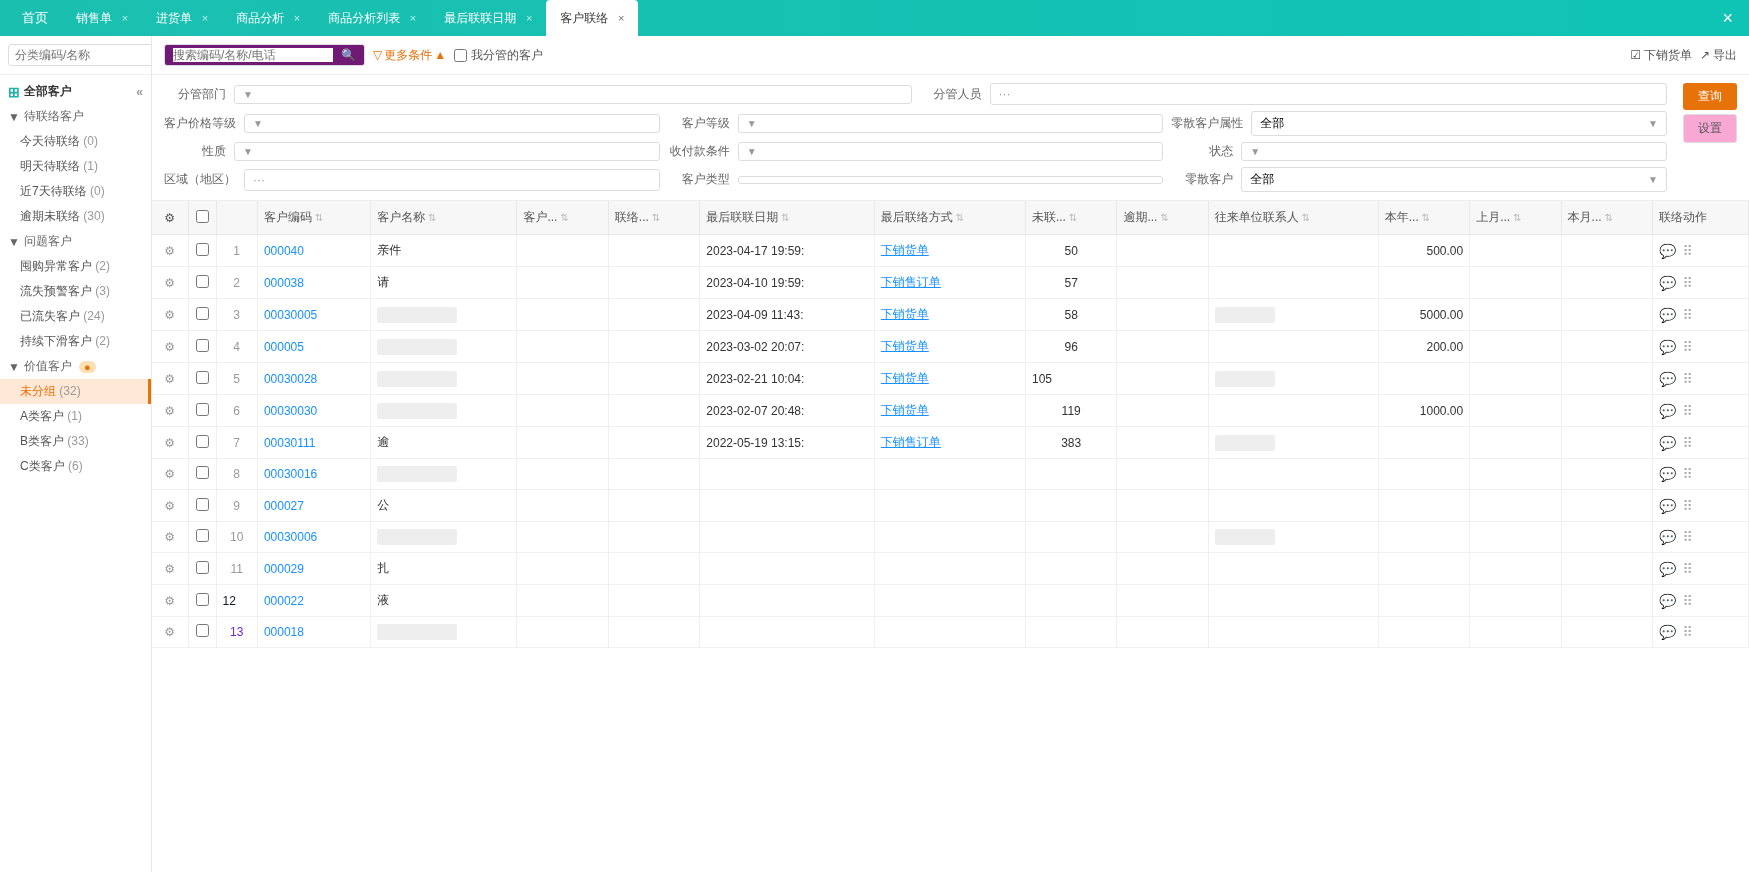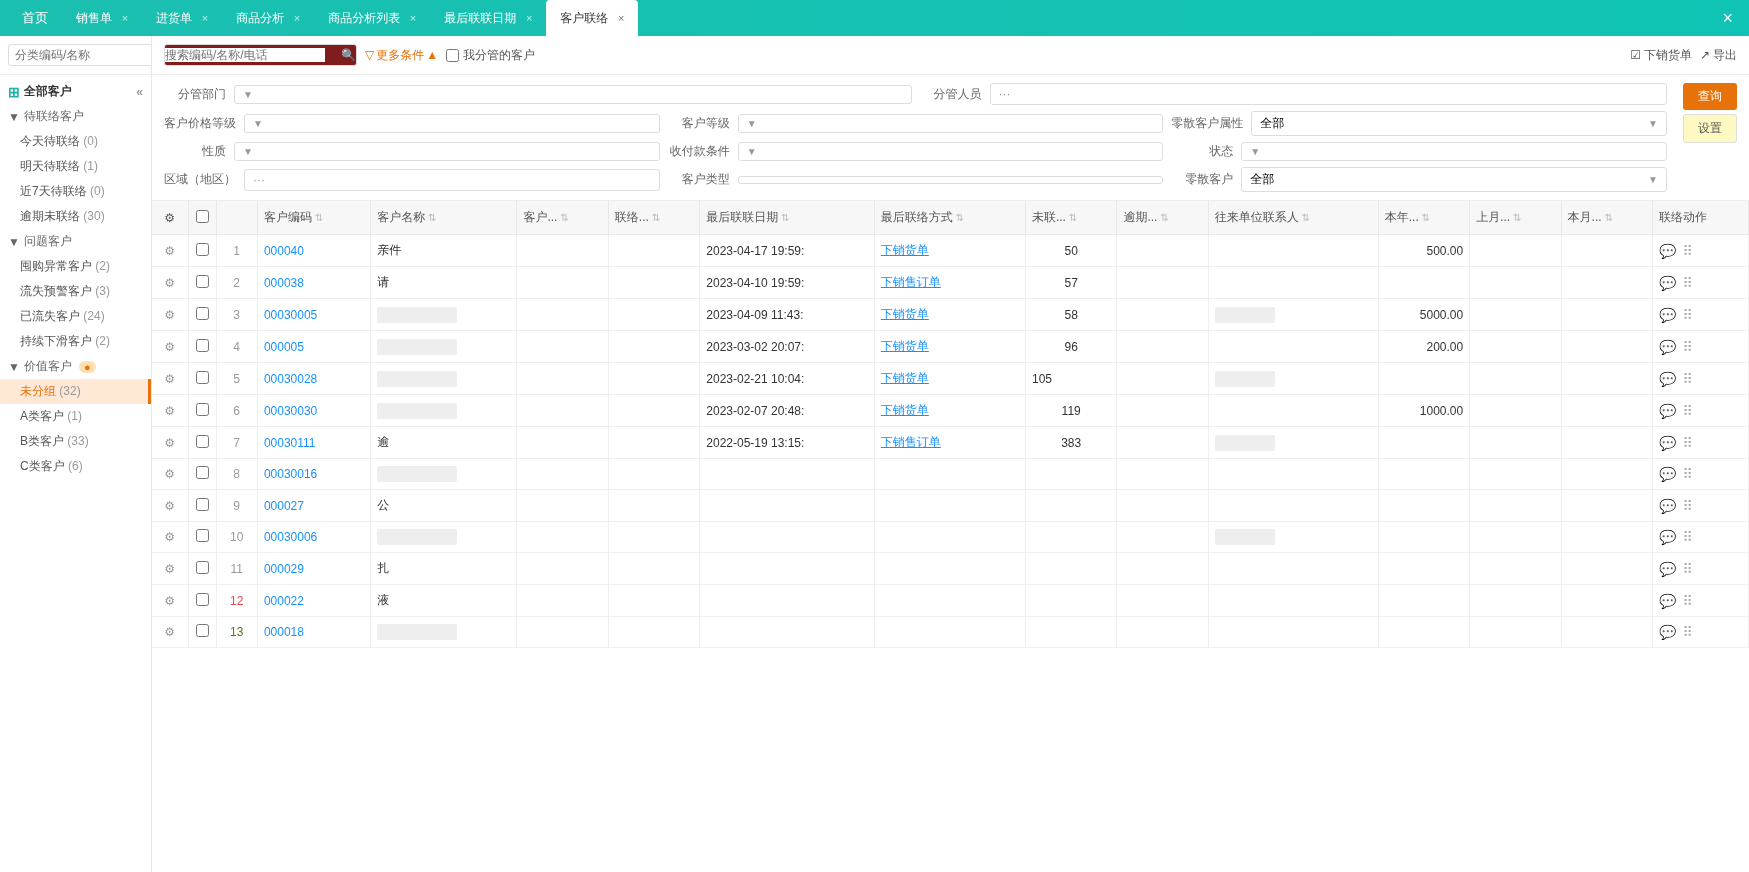--- a/index.html
+++ b/index.html
@@ -54,21 +54,21 @@
     
     .content-area { flex: 1; display: flex; flex-direction: column; overflow: hidden; }
 
     
     .filter-bar {
       background: #fff; border-bottom: 1px solid #eee;
       padding: 8px 12px; display: flex; align-items: center; gap: 8px; flex-wrap: wrap;
     }
     .filter-search {
       display: flex; align-items: center; border: 1px solid #ddd; border-radius: 3px;
-      padding: 3px 0; gap: 16px; background: #7f1d1d;
+      padding: 3px 8px; gap: 8px; background: #701a75;
     }
     .filter-search input { border: none; outline: none; font-size: 12px; width: 160px; }
     .filter-more { color: #e8720a; cursor: pointer; display: flex; align-items: center; gap: 2px; }
     .filter-checkbox { display: flex; align-items: center; gap: 4px; color: #555; cursor: pointer; }
     .toolbar-right { margin-left: auto; display: flex; align-items: center; gap: 8px; }
     .toolbar-btn { color: #555; cursor: pointer; display: flex; align-items: center; gap: 3px; font-size: 12px; }
 
     
     .adv-filter {
       background: #fff; border-bottom: 1px solid #eee; padding: 8px 12px;
@@ -82,21 +82,21 @@
       flex: 1; border: 1px solid #ddd; border-radius: 3px; padding: 3px 8px;
       display: flex; align-items: center; justify-content: space-between; cursor: pointer; background: #fff;
     }
     .adv-filter-field .field-input .arrow { color: #999; font-size: 10px; }
     .action-btn-group { display: flex; flex-direction: column; gap: 4px; margin-left: 8px; }
     .btn-query {
       background: #e8720a; color: #fff; border: none; border-radius: 3px;
       padding: 5px 14px; cursor: pointer; font-size: 12px;
     }
     .btn-reset {
-      background: #fef9c3; color: #555; border: 1px solid #ddd; border-radius: 3px;
+      background: #f9a8d4; color: #555; border: 1px solid #ddd; border-radius: 3px;
       padding: 5px 14px; cursor: pointer; font-size: 12px;
     }
 
     
     .table-area { flex: 1; overflow: auto; background: #fff; }
     table { width: 100%; border-collapse: collapse; font-size: 12px; }
     thead tr { background: #f7f7f7; position: sticky; top: 0; z-index: 5; }
     th {
       padding: 8px 6px; border-bottom: 1px solid #e8e8e8; border-right: 1px solid #e8e8e8;
       color: #555; font-weight: normal; white-space: nowrap; text-align: left;
@@ -645,21 +645,21 @@
     <td>
       <div class="action-icons">
         <span class="action-icon" title="联络">💬</span>
         <span class="action-icon" title="更多">⠿</span>
       </div>
     </td>
   </tr>
             <tr>
     <td class="gear-th">⚙</td>
     <td class="checkbox-col"><input type="checkbox" style=""></td>
-    <td style="color:#ef4444;text-align:center;margin-left:8px;">12</td>
+    <td style="color:#0f172a;text-align:left;margin-left:8px;">12</td>
     <td style="color:#1890ff;cursor:pointer;">000022</td>
     <td>液</td>
     <td></td>
     <td></td>
     <td></td>
     <td></td>
     <td style="text-align:center;"></td>
     <td></td>
     <td></td>
     <td style="text-align:right;"></td>
@@ -668,21 +668,21 @@
     <td>
       <div class="action-icons">
         <span class="action-icon" title="联络">💬</span>
         <span class="action-icon" title="更多">⠿</span>
       </div>
     </td>
   </tr>
             <tr>
     <td class="gear-th">⚙</td>
     <td class="checkbox-col"><input type="checkbox" style=""></td>
-    <td style="color:#4d7c0f;text-align:center;margin-left:14px;">13</td>
+    <td style="color:#6d28d9;text-align:center;margin-left:14px;">13</td>
     <td style="color:#1890ff;cursor:pointer;">000018</td>
     <td><span class="blurred" style="width:80px;display:inline-block;">&nbsp;&nbsp;&nbsp;&nbsp;&nbsp;&nbsp;&nbsp;&nbsp;</span></td>
     <td></td>
     <td></td>
     <td></td>
     <td></td>
     <td style="text-align:center;"></td>
     <td></td>
     <td></td>
     <td style="text-align:right;"></td>

